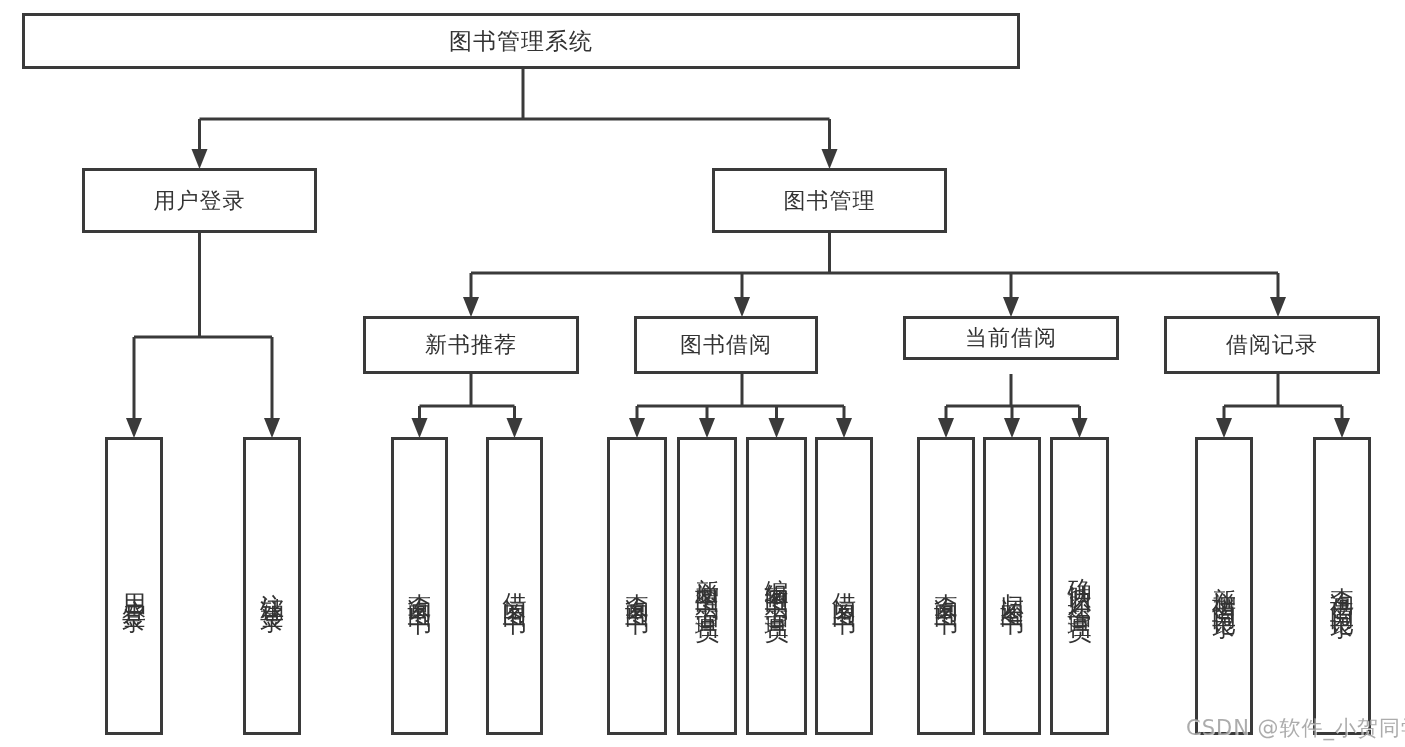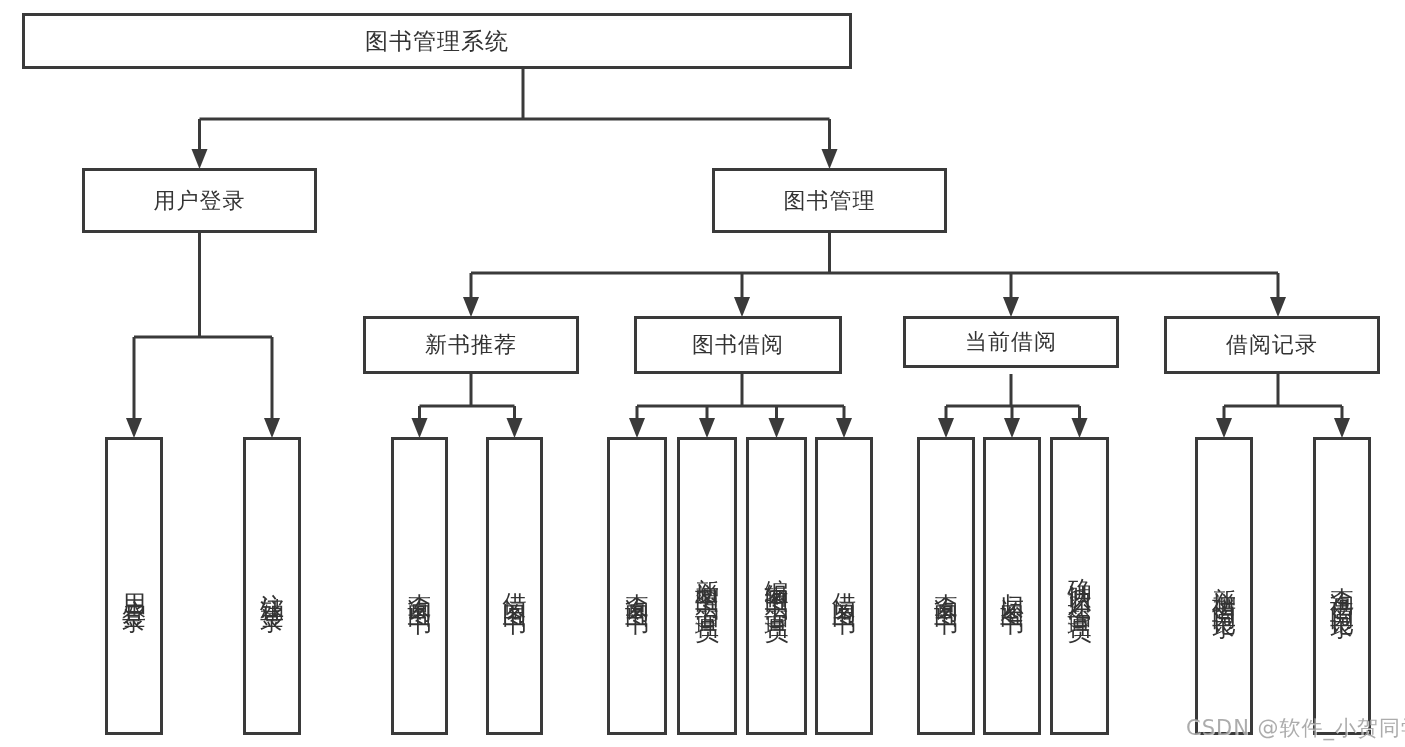--- a/index.html
+++ b/index.html
@@ -113,42 +113,42 @@
       <line x1="1079.5" y1="406" x2="1079.5" y2="423" stroke="#3a3a3a" stroke-width="3"></line>
       <polygon points="1071.5,418 1087.5,418 1079.5,438" fill="#3a3a3a"></polygon>
       <line x1="1278" y1="374" x2="1278" y2="406" stroke="#3a3a3a" stroke-width="3"></line>
       <line x1="1224" y1="406" x2="1342" y2="406" stroke="#3a3a3a" stroke-width="3"></line>
       <line x1="1224" y1="406" x2="1224" y2="423" stroke="#3a3a3a" stroke-width="3"></line>
       <polygon points="1216,418 1232,418 1224,438" fill="#3a3a3a"></polygon>
       <line x1="1342" y1="406" x2="1342" y2="423" stroke="#3a3a3a" stroke-width="3"></line>
       <polygon points="1334,418 1350,418 1342,438" fill="#3a3a3a"></polygon>
     </svg>
   <div id="nodes-layer">
-      <div class="node h root" style="left: 22px; top: 13px; width: 830px; height: 56px;">
+      <div class="node h root" style="left: 22px; top: 13px; width: 998px; height: 56px;">
         <span class="label">图书管理系统</span>
       </div>
       <div class="node h" style="left: 82px; top: 168px; width: 235px; height: 65px;">
         <span class="label">用户登录</span>
       </div>
       <div class="node h" style="left: 712px; top: 168px; width: 235px; height: 65px; font-family: Liberation Serif, serif;">
         <span class="label">图书管理</span>
       </div>
       <div class="node v" style="left: 105px; top: 437px; width: 58px; height: 298px;">
         <span class="label">用户登录</span>
       </div>
       <div class="node v" style="left: 243px; top: 437px; width: 58px; height: 298px;">
         <span class="label">注销登录</span>
       </div>
       <div class="node h" style="left: 363px; top: 316px; width: 216px; height: 58px; text-align: right;">
         <span class="label">新书推荐</span>
       </div>
-      <div class="node h" style="left: 634px; top: 316px; width: 208px; height: 58px;">
+      <div class="node h" style="left: 634px; top: 316px; width: 184px; height: 58px;">
         <span class="label">图书借阅</span>
       </div>
-      <div class="node h" style="left: 903px; top: 316px; width: 216px; height: 52px;">
+      <div class="node h" style="left: 903px; top: 316px; width: 216px; height: 44px;">
         <span class="label">当前借阅</span>
       </div>
       <div class="node h" style="left: 1164px; top: 316px; width: 216px; height: 58px;">
         <span class="label">借阅记录</span>
       </div>
       <div class="node v" style="left: 391px; top: 437px; width: 57px; height: 298px;">
         <span class="label">查询图书</span>
       </div>
       <div class="node v" style="left: 486px; top: 437px; width: 57px; height: 298px;">
         <span class="label">借阅图书</span>

